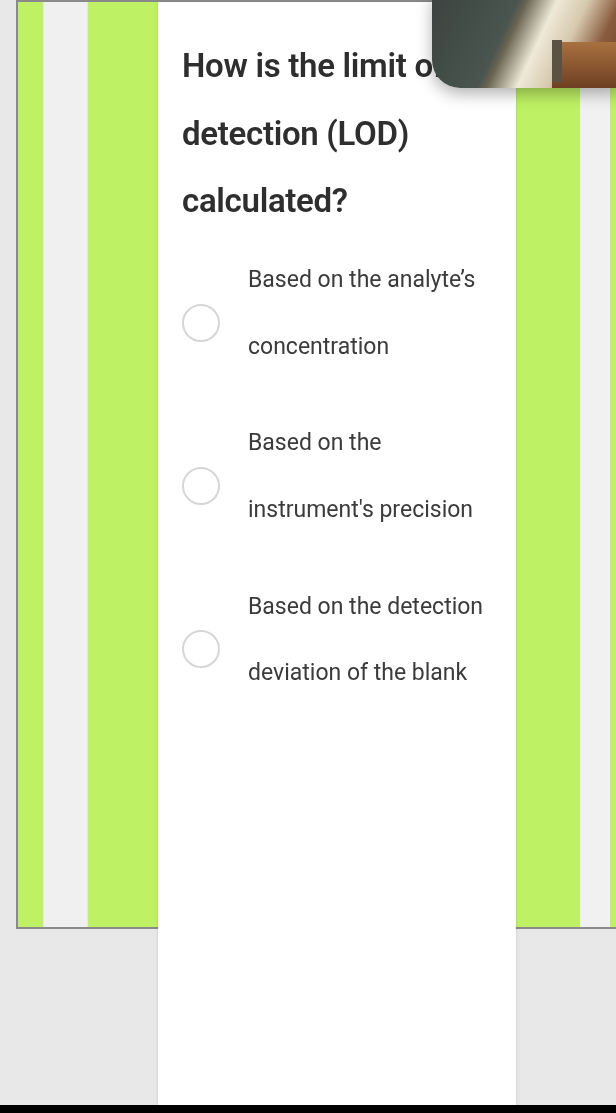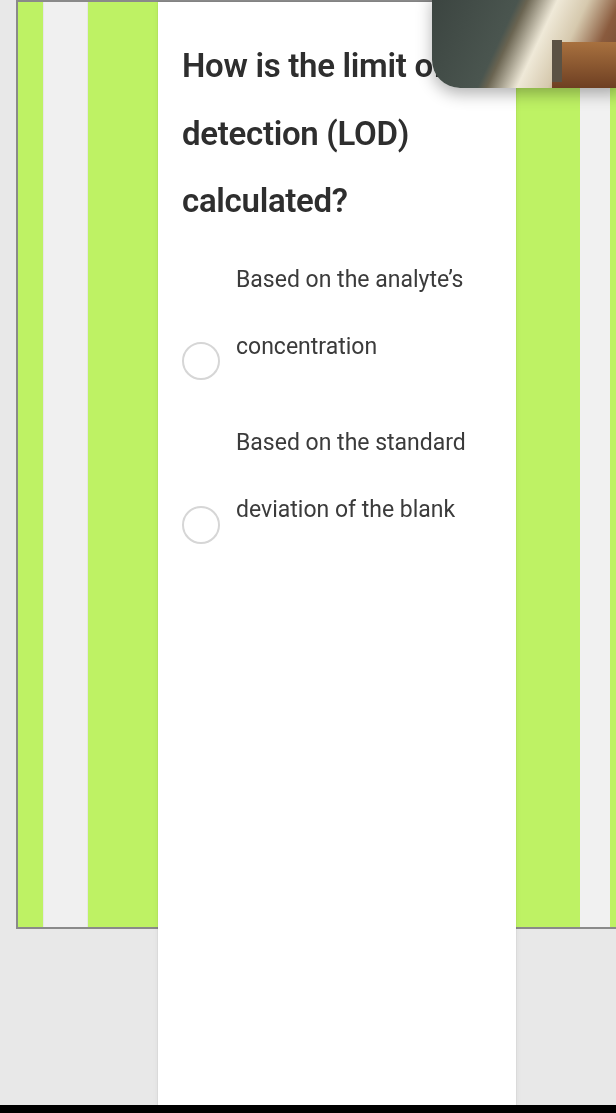--- a/index.html
+++ b/index.html
@@ -40,22 +40,22 @@
     font-size: 33px;
     font-weight: 600;
     color: #2e2e2e;
     line-height: 2.05;
     letter-spacing: -0.3px;
     margin-bottom: 32px;
   }
   .options { display: flex; flex-direction: column; gap: 50px; }
   .option {
     display: flex;
-    align-items: flex-end;
-    gap: 16px;
+    align-items: center;
+    gap: 28px;
     cursor: pointer;
   }
   .radio {
     flex: 0 0 auto;
     width: 38px; height: 38px;
     border-radius: 50%;
     border: 2px solid #d6d6d6;
     background: #ffffff;
     margin-top: -2px;
   }
@@ -114,25 +114,29 @@
   <div class="card">
     <h1 class="question-title">How is the limit of detection (LOD) calculated?</h1>
 
     <div class="options">
 
       <label class="option">
         <span class="radio"></span>
         <span class="option-label">Based on the analyte’s concentration</span>
       </label>
 
+      <label class="option">
+        <span class="radio"></span>
+        <span class="option-label">Based on the instrument's precision</span>
+      </label>
 
 
       <label class="option">
         <span class="radio"></span>
-        <span class="option-label">Based on the standard deviation of the blank</span>
+        <span class="option-label">Based on the detection deviation of the blank</span>
       </label>
 
     </div>
   </div>
 </div>
 
 <div class="video-pip"></div>
 <div class="bottom-black"></div>
 
 </body></html>

